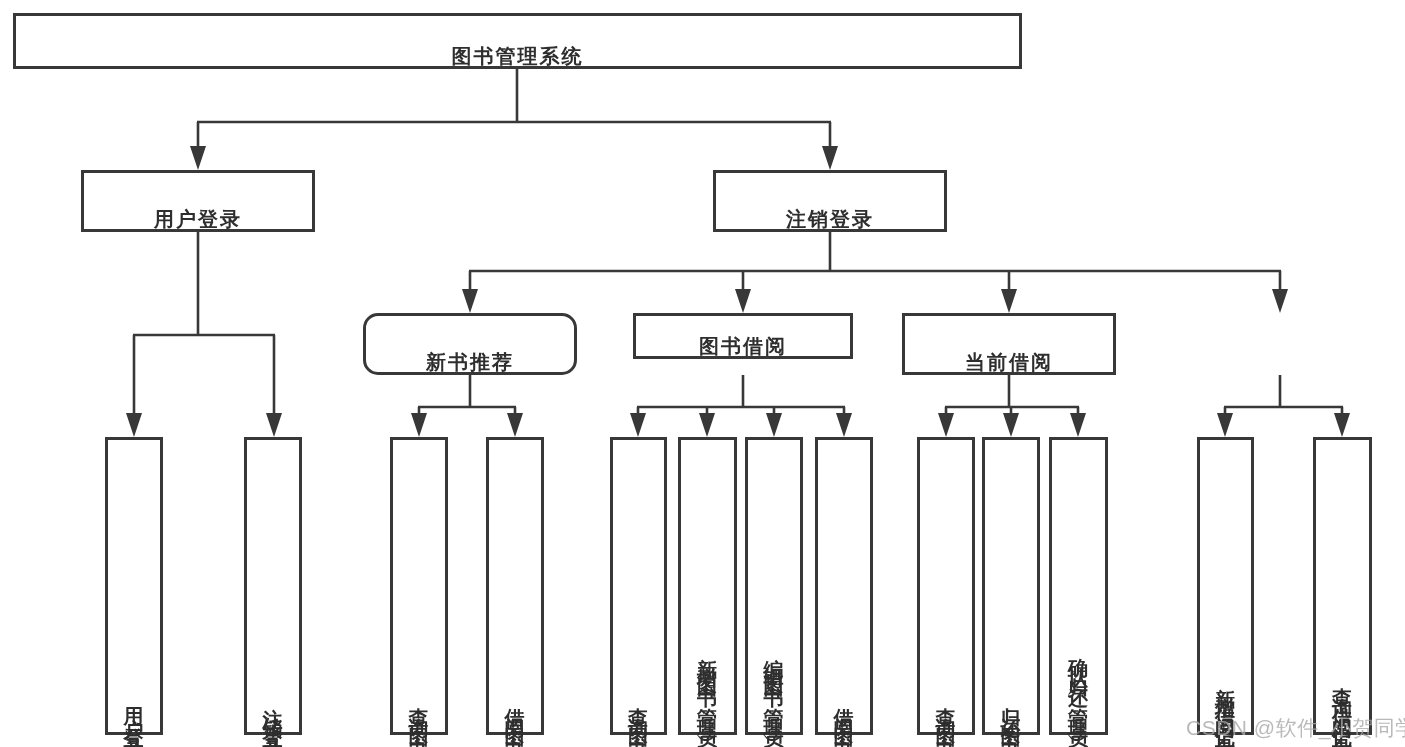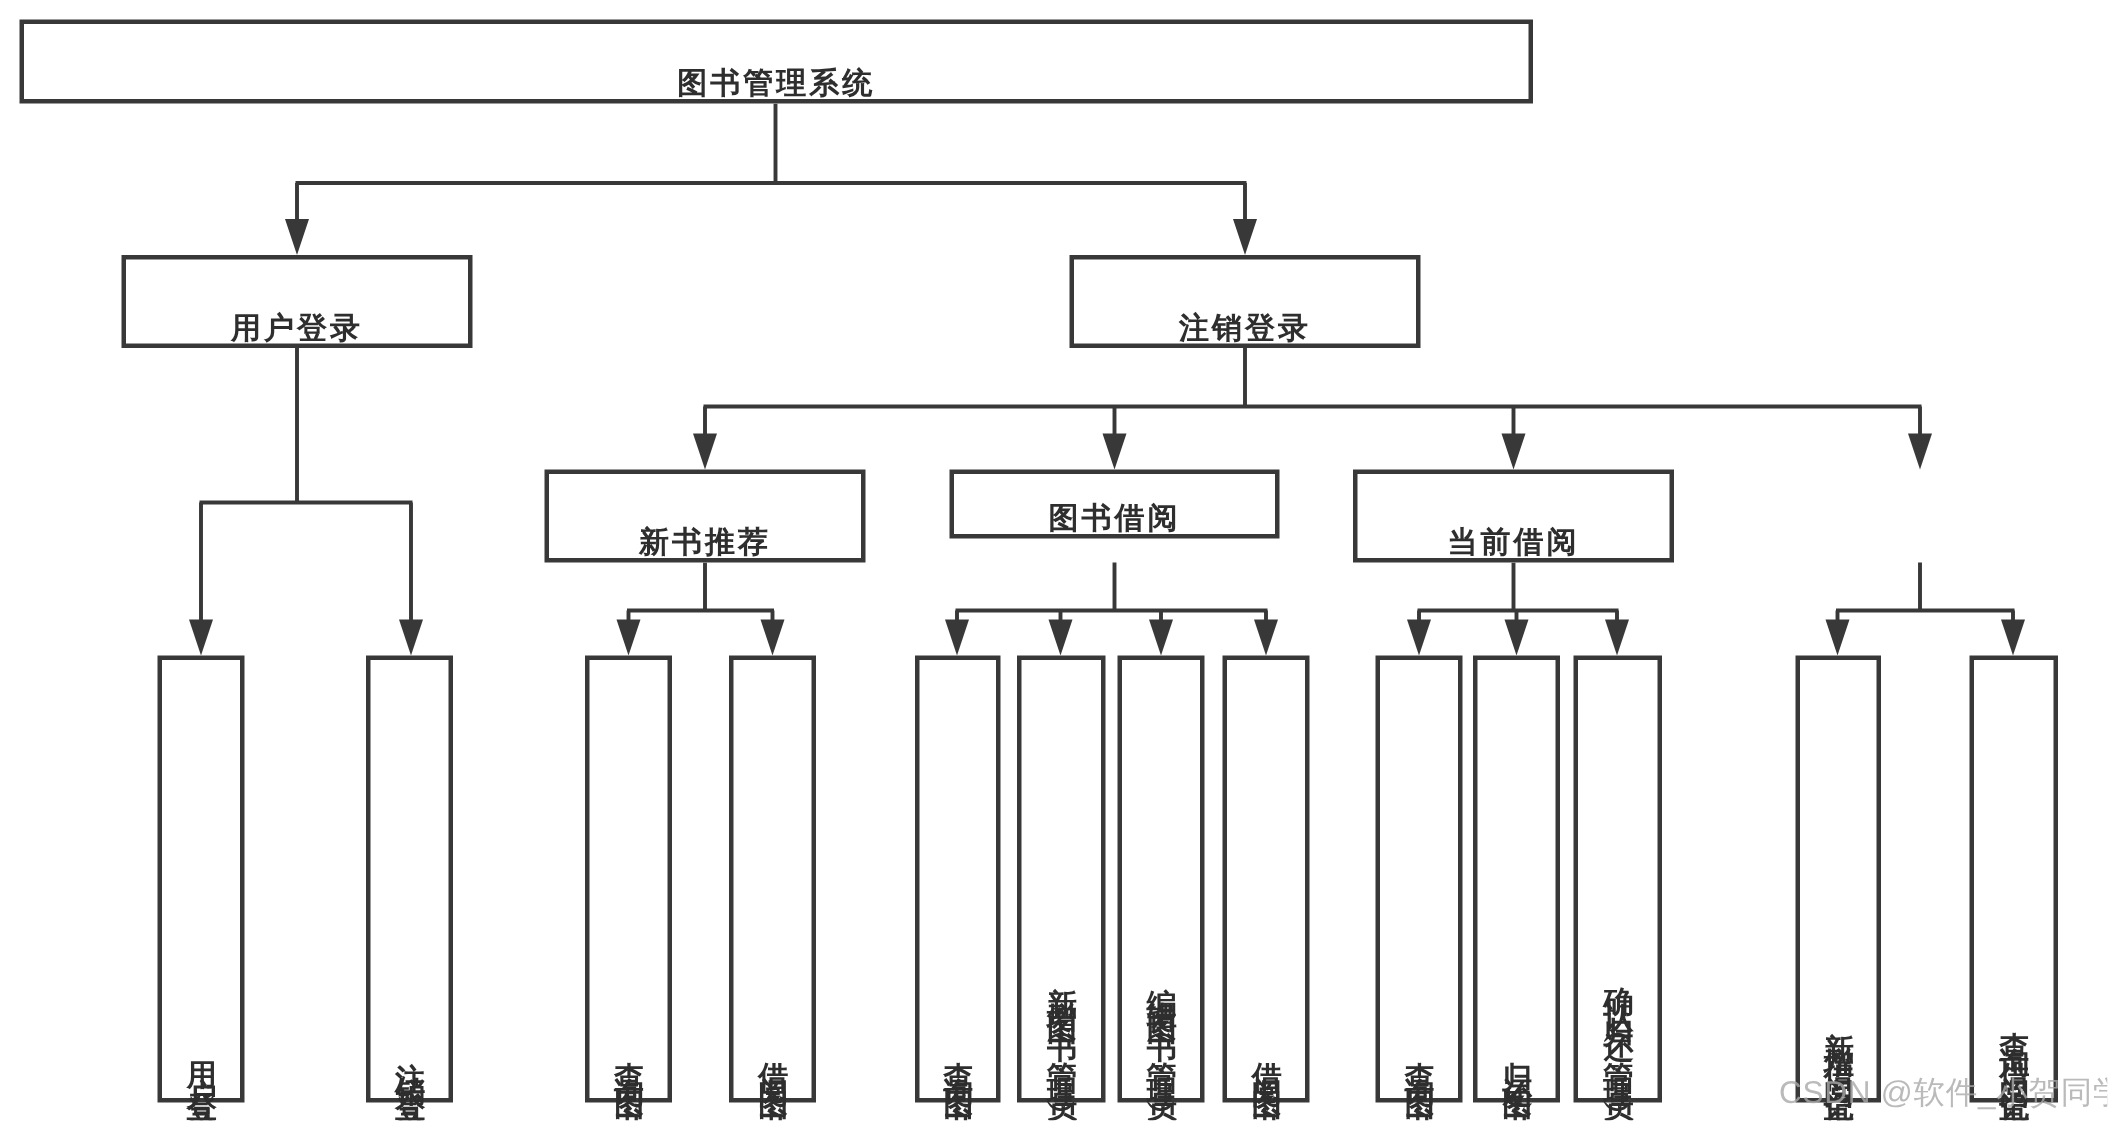--- a/index.html
+++ b/index.html
@@ -105,21 +105,21 @@
     <span>图书管理系统</span>
   </div>
 
   <div class="node h-node" style="left:81px;top:170px;width:234px;height:62px;">
     <span>用户登录</span>
   </div>
   <div class="node h-node" style="left:713px;top:170px;width:234px;height:62px;">
     <span>注销登录</span>
   </div>
 
-  <div class="node h-node" style="left:363px;top:313px;width:214px;height:62px;">
+  <div class="node h-node" style="left:363px;top:313px;width:214px;height:62px;border-radius:15px;">
     <span>新书推荐</span>
   </div>
   <div class="node h-node" style="left:633px;top:313px;width:220px;height:46px;">
     <span>图书借阅</span>
   </div>
   <div class="node h-node" style="left:902px;top:313px;width:214px;height:62px;">
     <span>当前借阅</span>
   </div>
 
   <div class="node v-node" style="left:105px;top:437px;width:58px;height:298px;">

